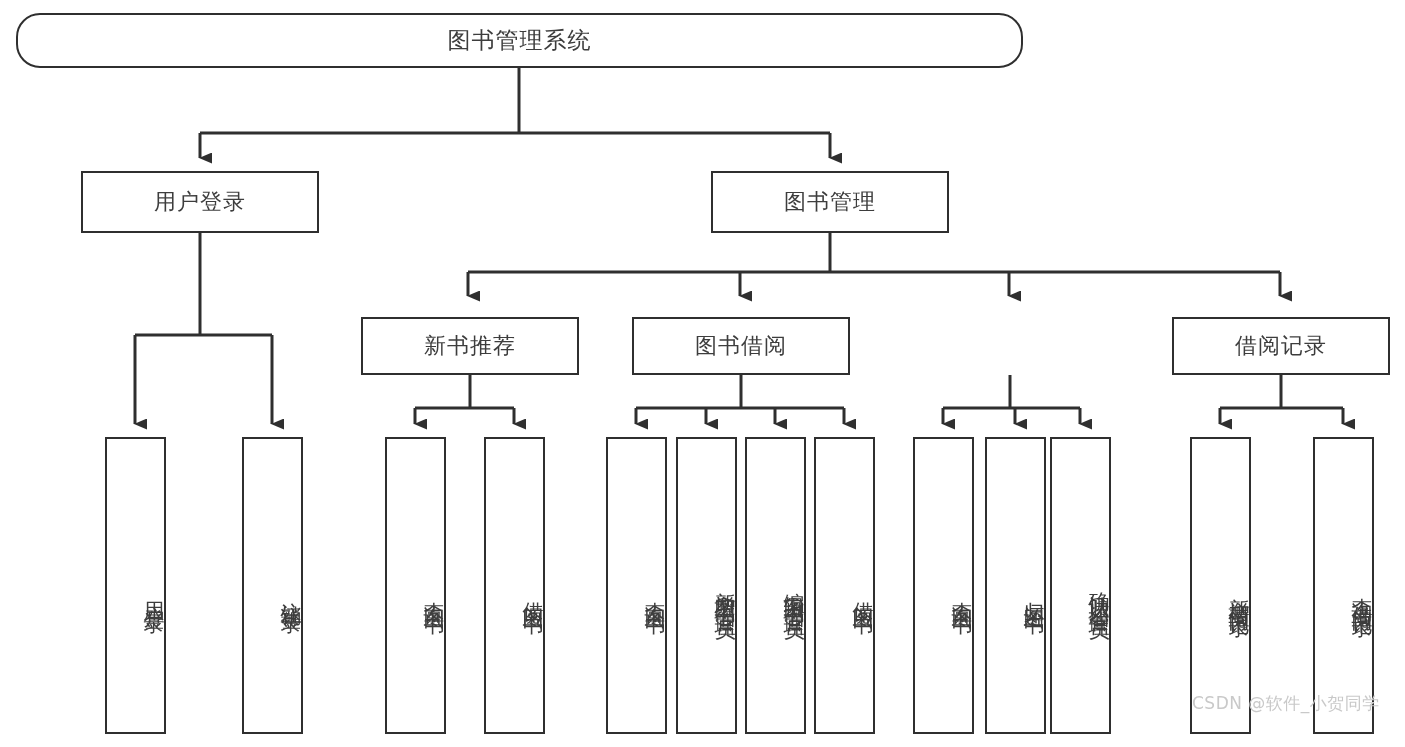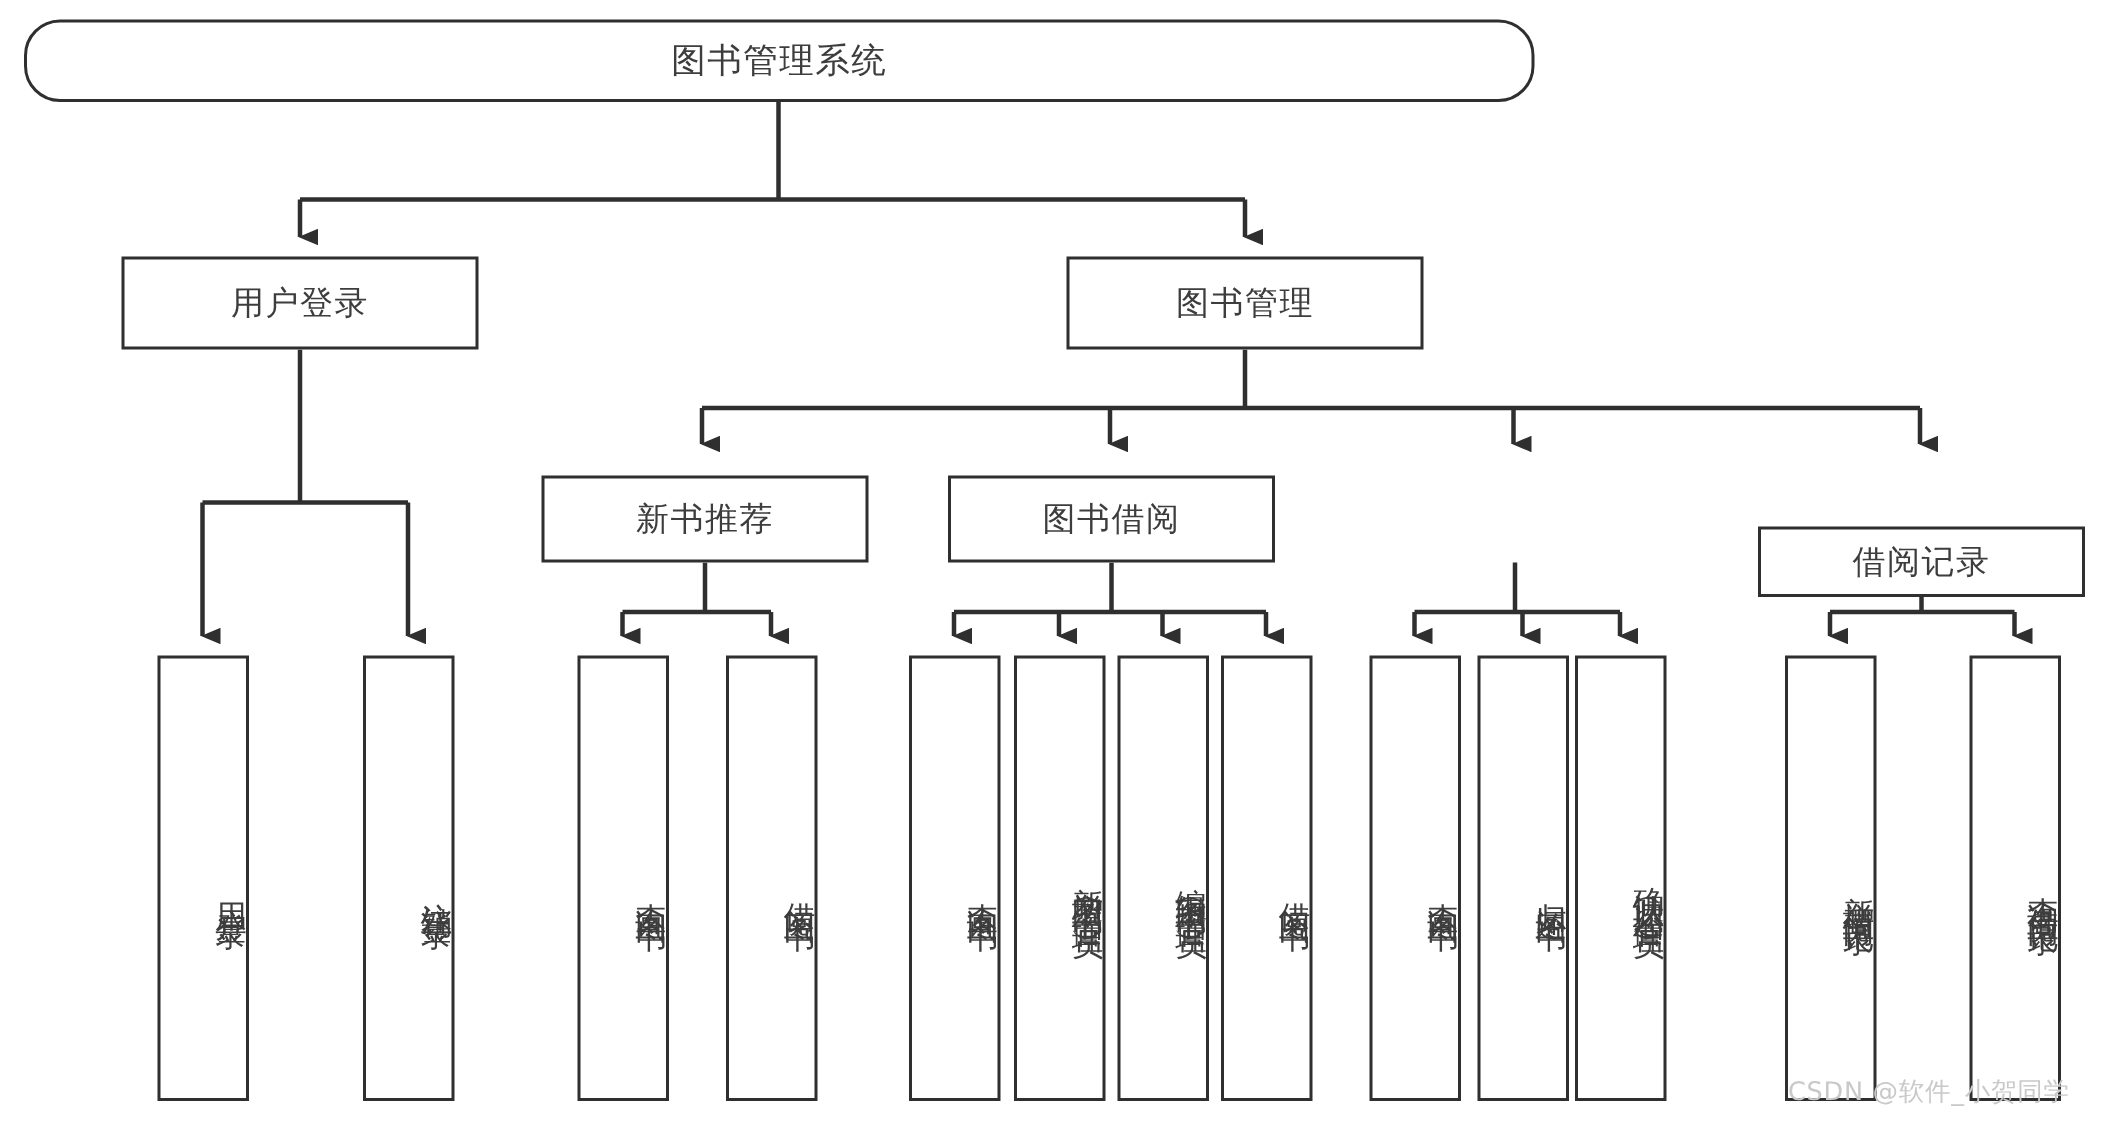--- a/index.html
+++ b/index.html
@@ -93,30 +93,30 @@
     </g>
   </svg>
 
   <div class="node horiz" id="title-node" style="left: 16px; top: 13px; width: 1007px; height: 55px;">图书管理系统</div>
 
   <div class="node horiz" style="left: 81px; top: 171px; width: 238px; height: 62px;">用户登录</div>
   <div class="node horiz" style="left: 361px; top: 317px; width: 218px; height: 58px;">新书推荐</div>
 
   <div class="node horiz" style="left: 711px; top: 171px; width: 238px; height: 62px;">图书管理</div>
   <div class="node horiz" style="left: 632px; top: 317px; width: 218px; height: 58px;">图书借阅</div>
-  <div class="node horiz" style="left: 1172px; top: 317px; width: 218px; height: 47px; margin-top: 34px;">借阅记录</div>
+  <div class="node horiz" style="left: 1172px; top: 317px; width: 218px; height: 58px;">借阅记录</div>
 
   <div class="node leaf" style="left: 105px; top: 437px; width: 61px; height: 297px;">用户登录</div>
   <div class="node leaf" style="left: 242px; top: 437px; width: 61px; height: 297px;">注销登录</div>
   <div class="node leaf" style="left: 385px; top: 437px; width: 61px; height: 297px;">查询图书</div>
   <div class="node leaf" style="left: 484px; top: 437px; width: 61px; height: 297px;">借阅图书</div>
   <div class="node leaf" style="left: 606px; top: 437px; width: 61px; height: 297px;">查询图书</div>
   <div class="node leaf" style="left: 676px; top: 437px; width: 61px; height: 297px;">新增图书（管理员）</div>
   <div class="node leaf" style="left: 745px; top: 437px; width: 61px; height: 297px;">编辑图书（管理员）</div>
   <div class="node leaf" style="left: 814px; top: 437px; width: 61px; height: 297px;">借阅图书</div>
   <div class="node leaf" style="left: 913px; top: 437px; width: 61px; height: 297px;">查询图书</div>
   <div class="node leaf" style="left: 985px; top: 437px; width: 61px; height: 297px;">归还图书</div>
   <div class="node leaf" style="left: 1050px; top: 437px; width: 61px; height: 297px;">确认归还（管理员）</div>
   <div class="node leaf" style="left: 1190px; top: 437px; width: 61px; height: 297px;">新增借阅记录</div>
   <div class="node leaf" style="left: 1313px; top: 437px; width: 61px; height: 297px;">查询借阅记录</div>
 
-  <div id="watermark" style="left: 1192px; top: 716px;">CSDN @软件_小贺同学</div>
+  <div id="watermark" style="left: 1192px; top: 692px;">CSDN @软件_小贺同学</div>
 </div>
 
 </body></html>

